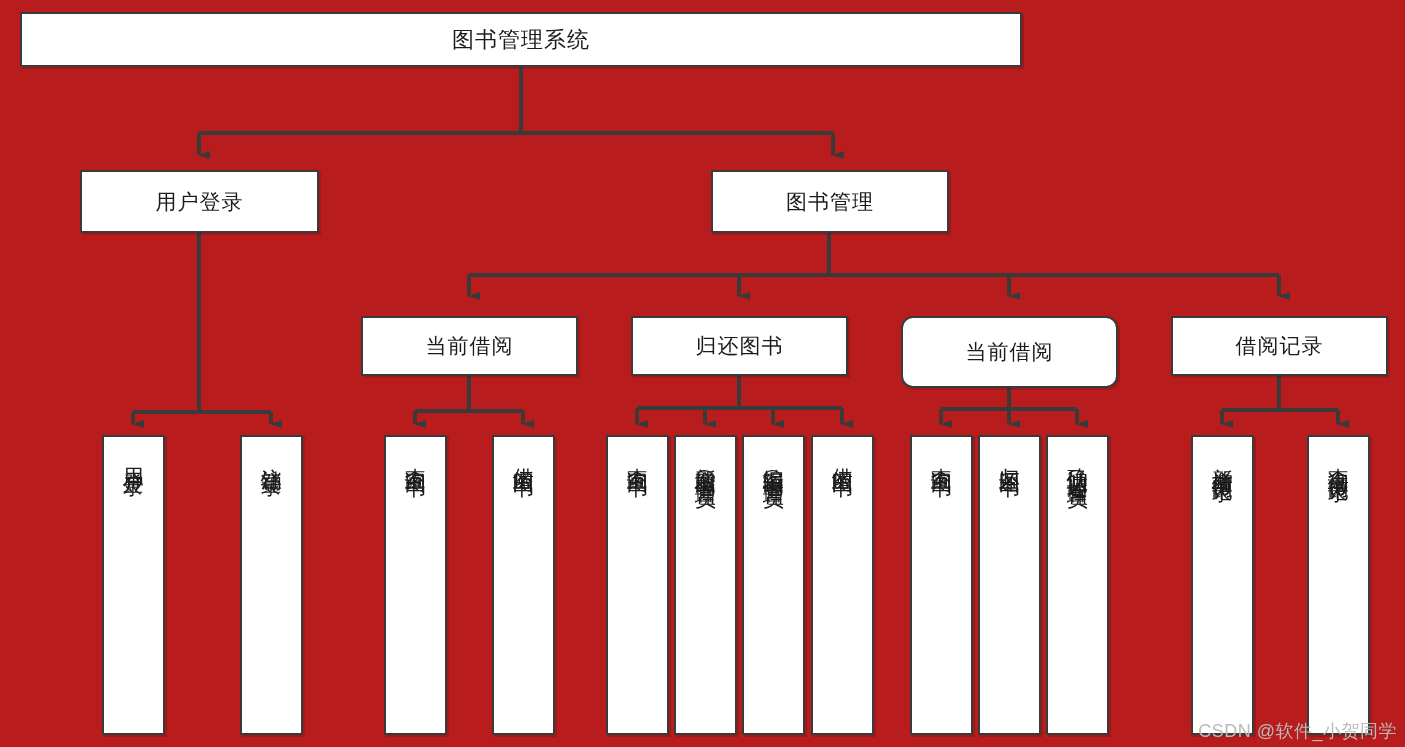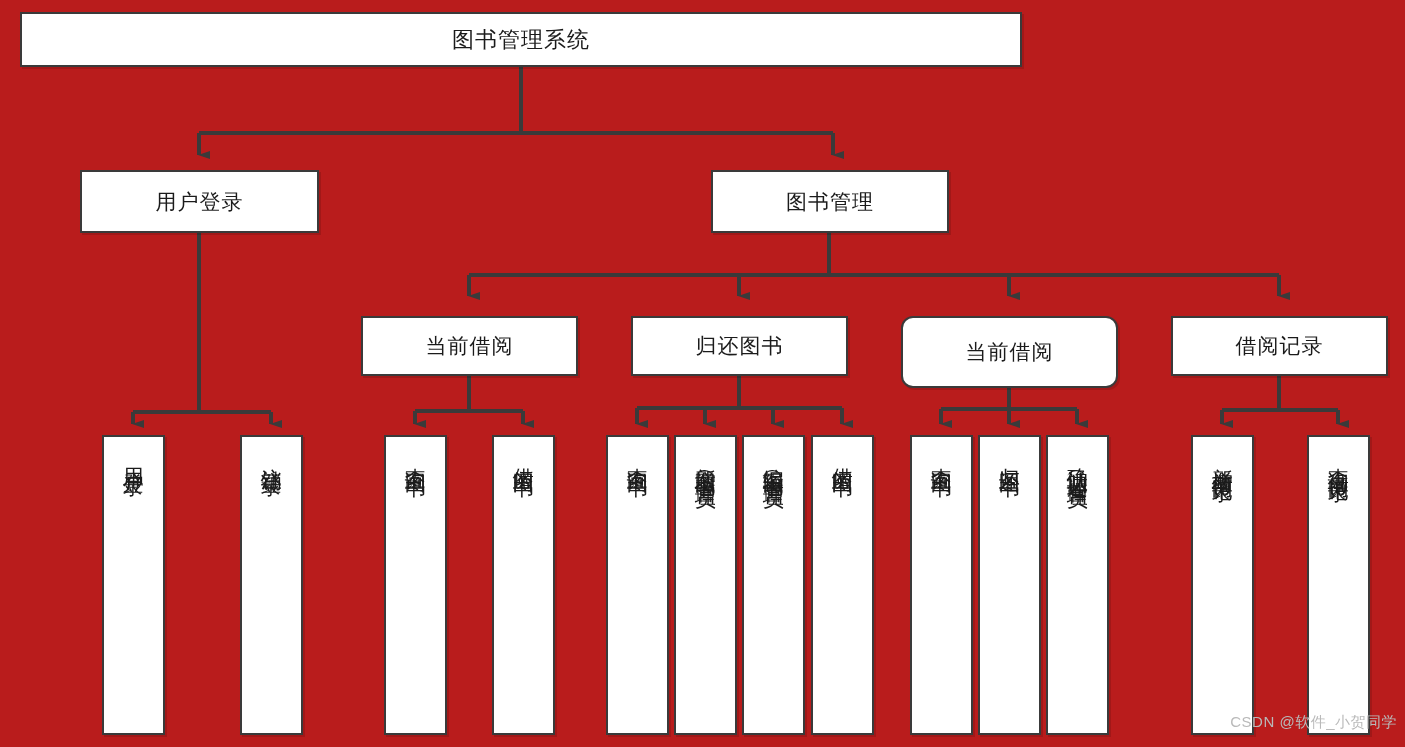--- a/index.html
+++ b/index.html
@@ -56,22 +56,22 @@
     text-orientation: upright;
     font-size: 21px;
     line-height: 1.12;
     letter-spacing: 3px;
     white-space: nowrap;
     color: #1b1b1b;
   }
   .watermark {
     position: absolute;
     right: 8px;
-    bottom: 15px;
-    font-size: 15px;
+    bottom: 4px;
+    font-size: 18px;
     color: #b9b9b9;
     white-space: nowrap;
     letter-spacing: 0.5px;
     text-align: right;
   }
 </style>
 </head>
 <body>
 
 <div id="canvas">

